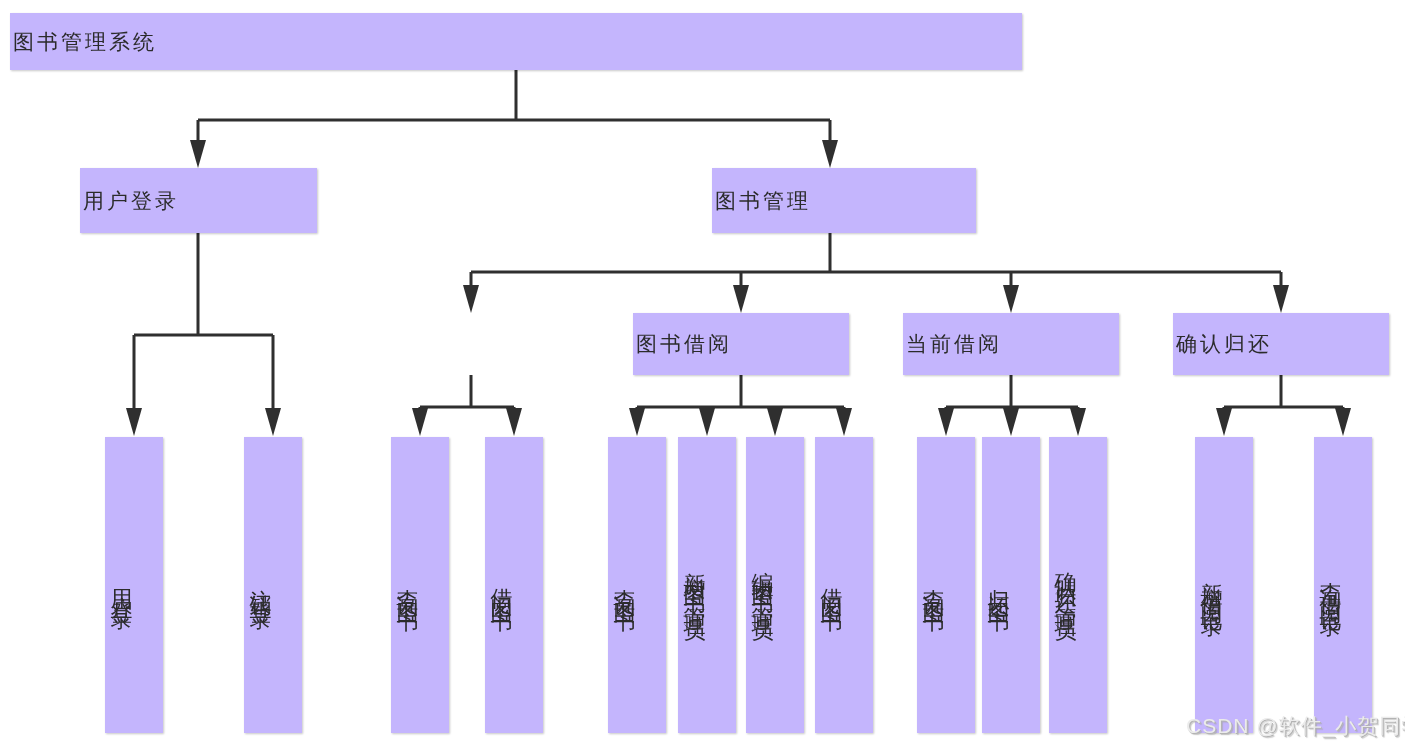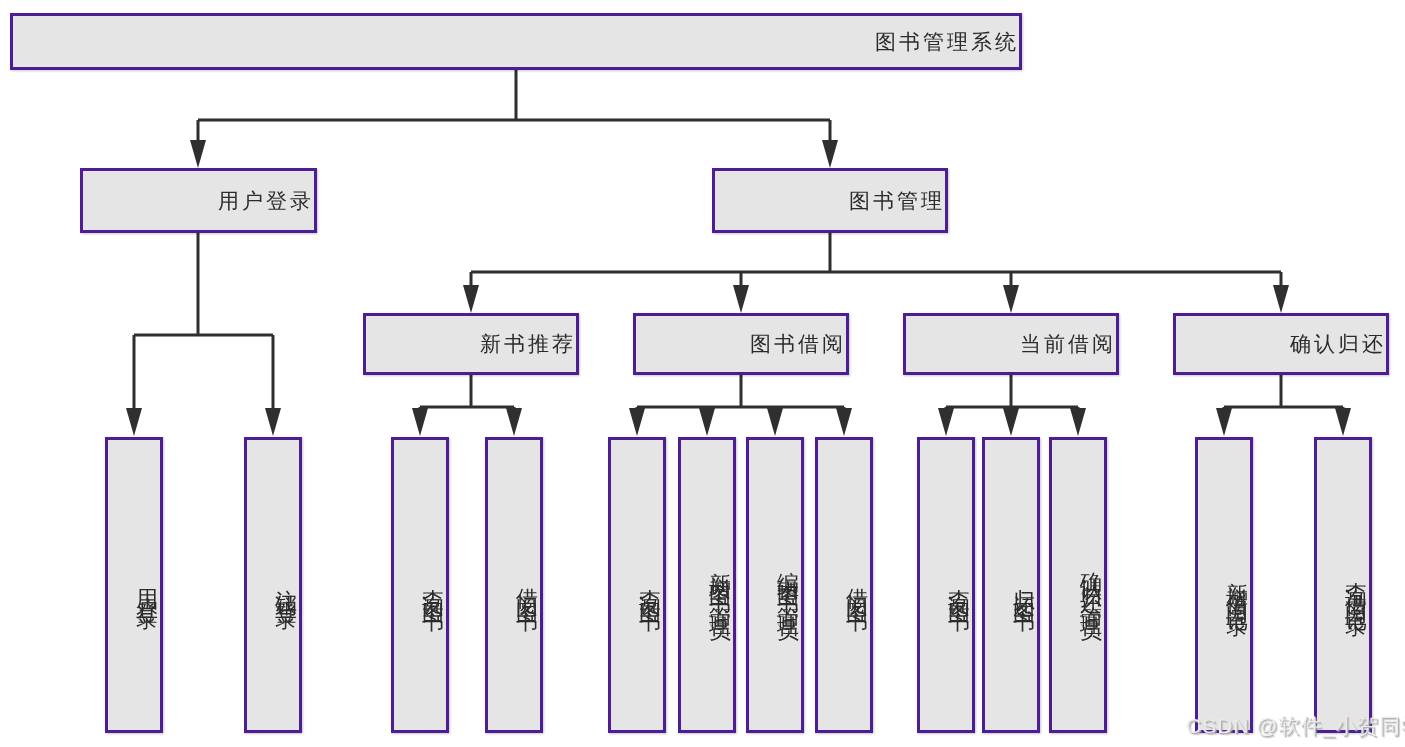--- a/index.html
+++ b/index.html
@@ -7,39 +7,39 @@
     position:relative;
     width:1405px;height:747px;
     background:#ffffff;
     font-family:"Liberation Sans","DejaVu Sans",sans-serif;
     overflow:hidden;
   }
   svg.connectors{position:absolute;left:0;top:0;z-index:1;}
   .node{
     position:absolute;
     box-sizing:border-box;
-    background:#e5e5e5;
-    border:3px solid #4c1d95;
-    display:flex;align-items:center;justify-content:flex-end;
+    background:#c4b5fd;
+    border:3px solid #c4b5fd;
+    display:flex;align-items:center;justify-content:flex-start;
     z-index:2;
     box-shadow:1px 1px 2px rgba(0,0,0,0.22);
   }
   .node .hlabel{
     font-size:21px;letter-spacing:3px;color:#2b2b2b;white-space:nowrap;
   }
   .leaf .vlabel{
     writing-mode:vertical-rl;
     font-size:22px;letter-spacing:7px;line-height:1.2;
     color:#2b2b2b;white-space:nowrap;
   }
   
   .n-root{left:10px;top:13px;width:1012px;height:57px;}
   
   .n-userlogin{left:80px;top:168px;width:237px;height:65px;}
-  .n-bookmgmt{left:712px;top:168px;width:236px;height:65px;}
+  .n-bookmgmt{left:712px;top:168px;width:264px;height:65px;}
   
   .lv3{top:313px;width:216px;height:62px;}
   .n-newbook{left:363px;}
   .n-borrow{left:633px;}
   .n-current{left:903px;}
   .n-records{left:1173px;}
   
   .leaf{top:437px;width:58px;height:296px;}
   .lf-1a{left:105px;}  .lf-1b{left:244px;}
   .lf-2a{left:391px;}  .lf-2b{left:485px;}
@@ -95,23 +95,20 @@
     <span class="hlabel">图书管理系统</span>
   </div>
 
   <div class="node n-userlogin">
     <span class="hlabel">用户登录</span>
   </div>
   <div class="node n-bookmgmt">
     <span class="hlabel">图书管理</span>
   </div>
 
-  <div class="node lv3 n-newbook">
-    <span class="hlabel">新书推荐</span>
-  </div>
   <div class="node lv3 n-borrow">
     <span class="hlabel">图书借阅</span>
   </div>
   <div class="node lv3 n-current">
     <span class="hlabel">当前借阅</span>
   </div>
   <div class="node lv3 n-records">
     <span class="hlabel">确认归还</span>
   </div>
 

